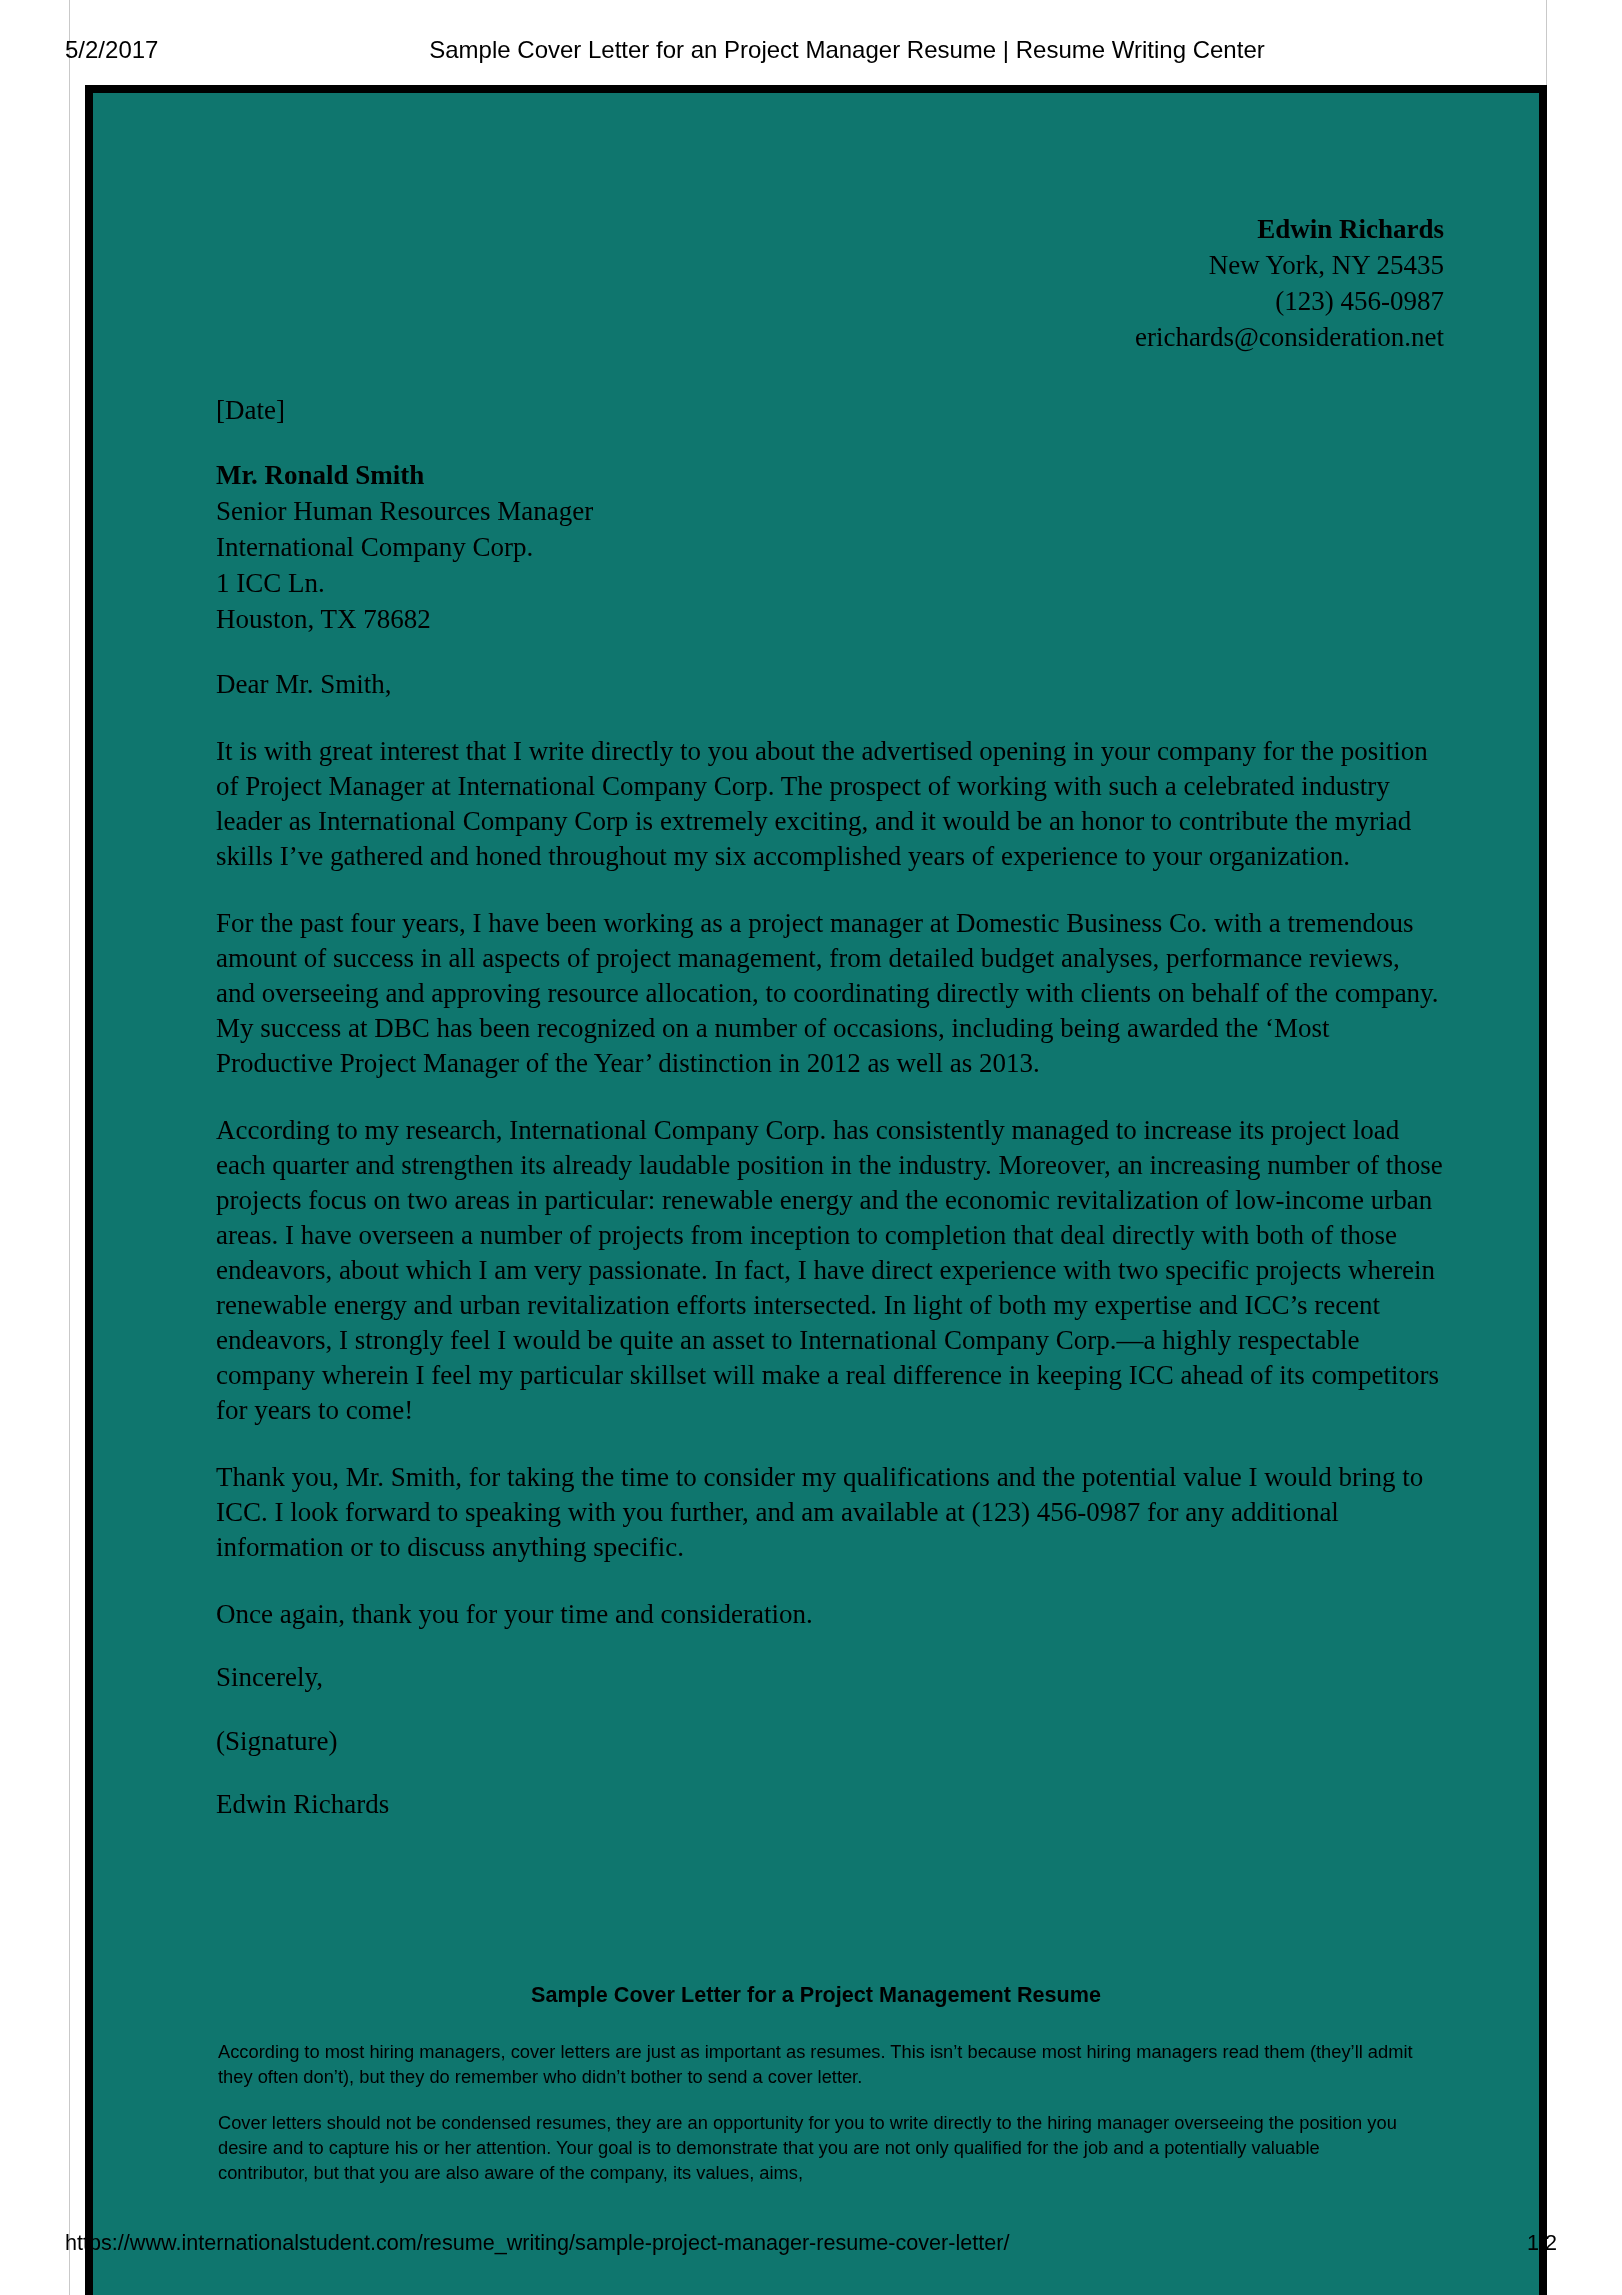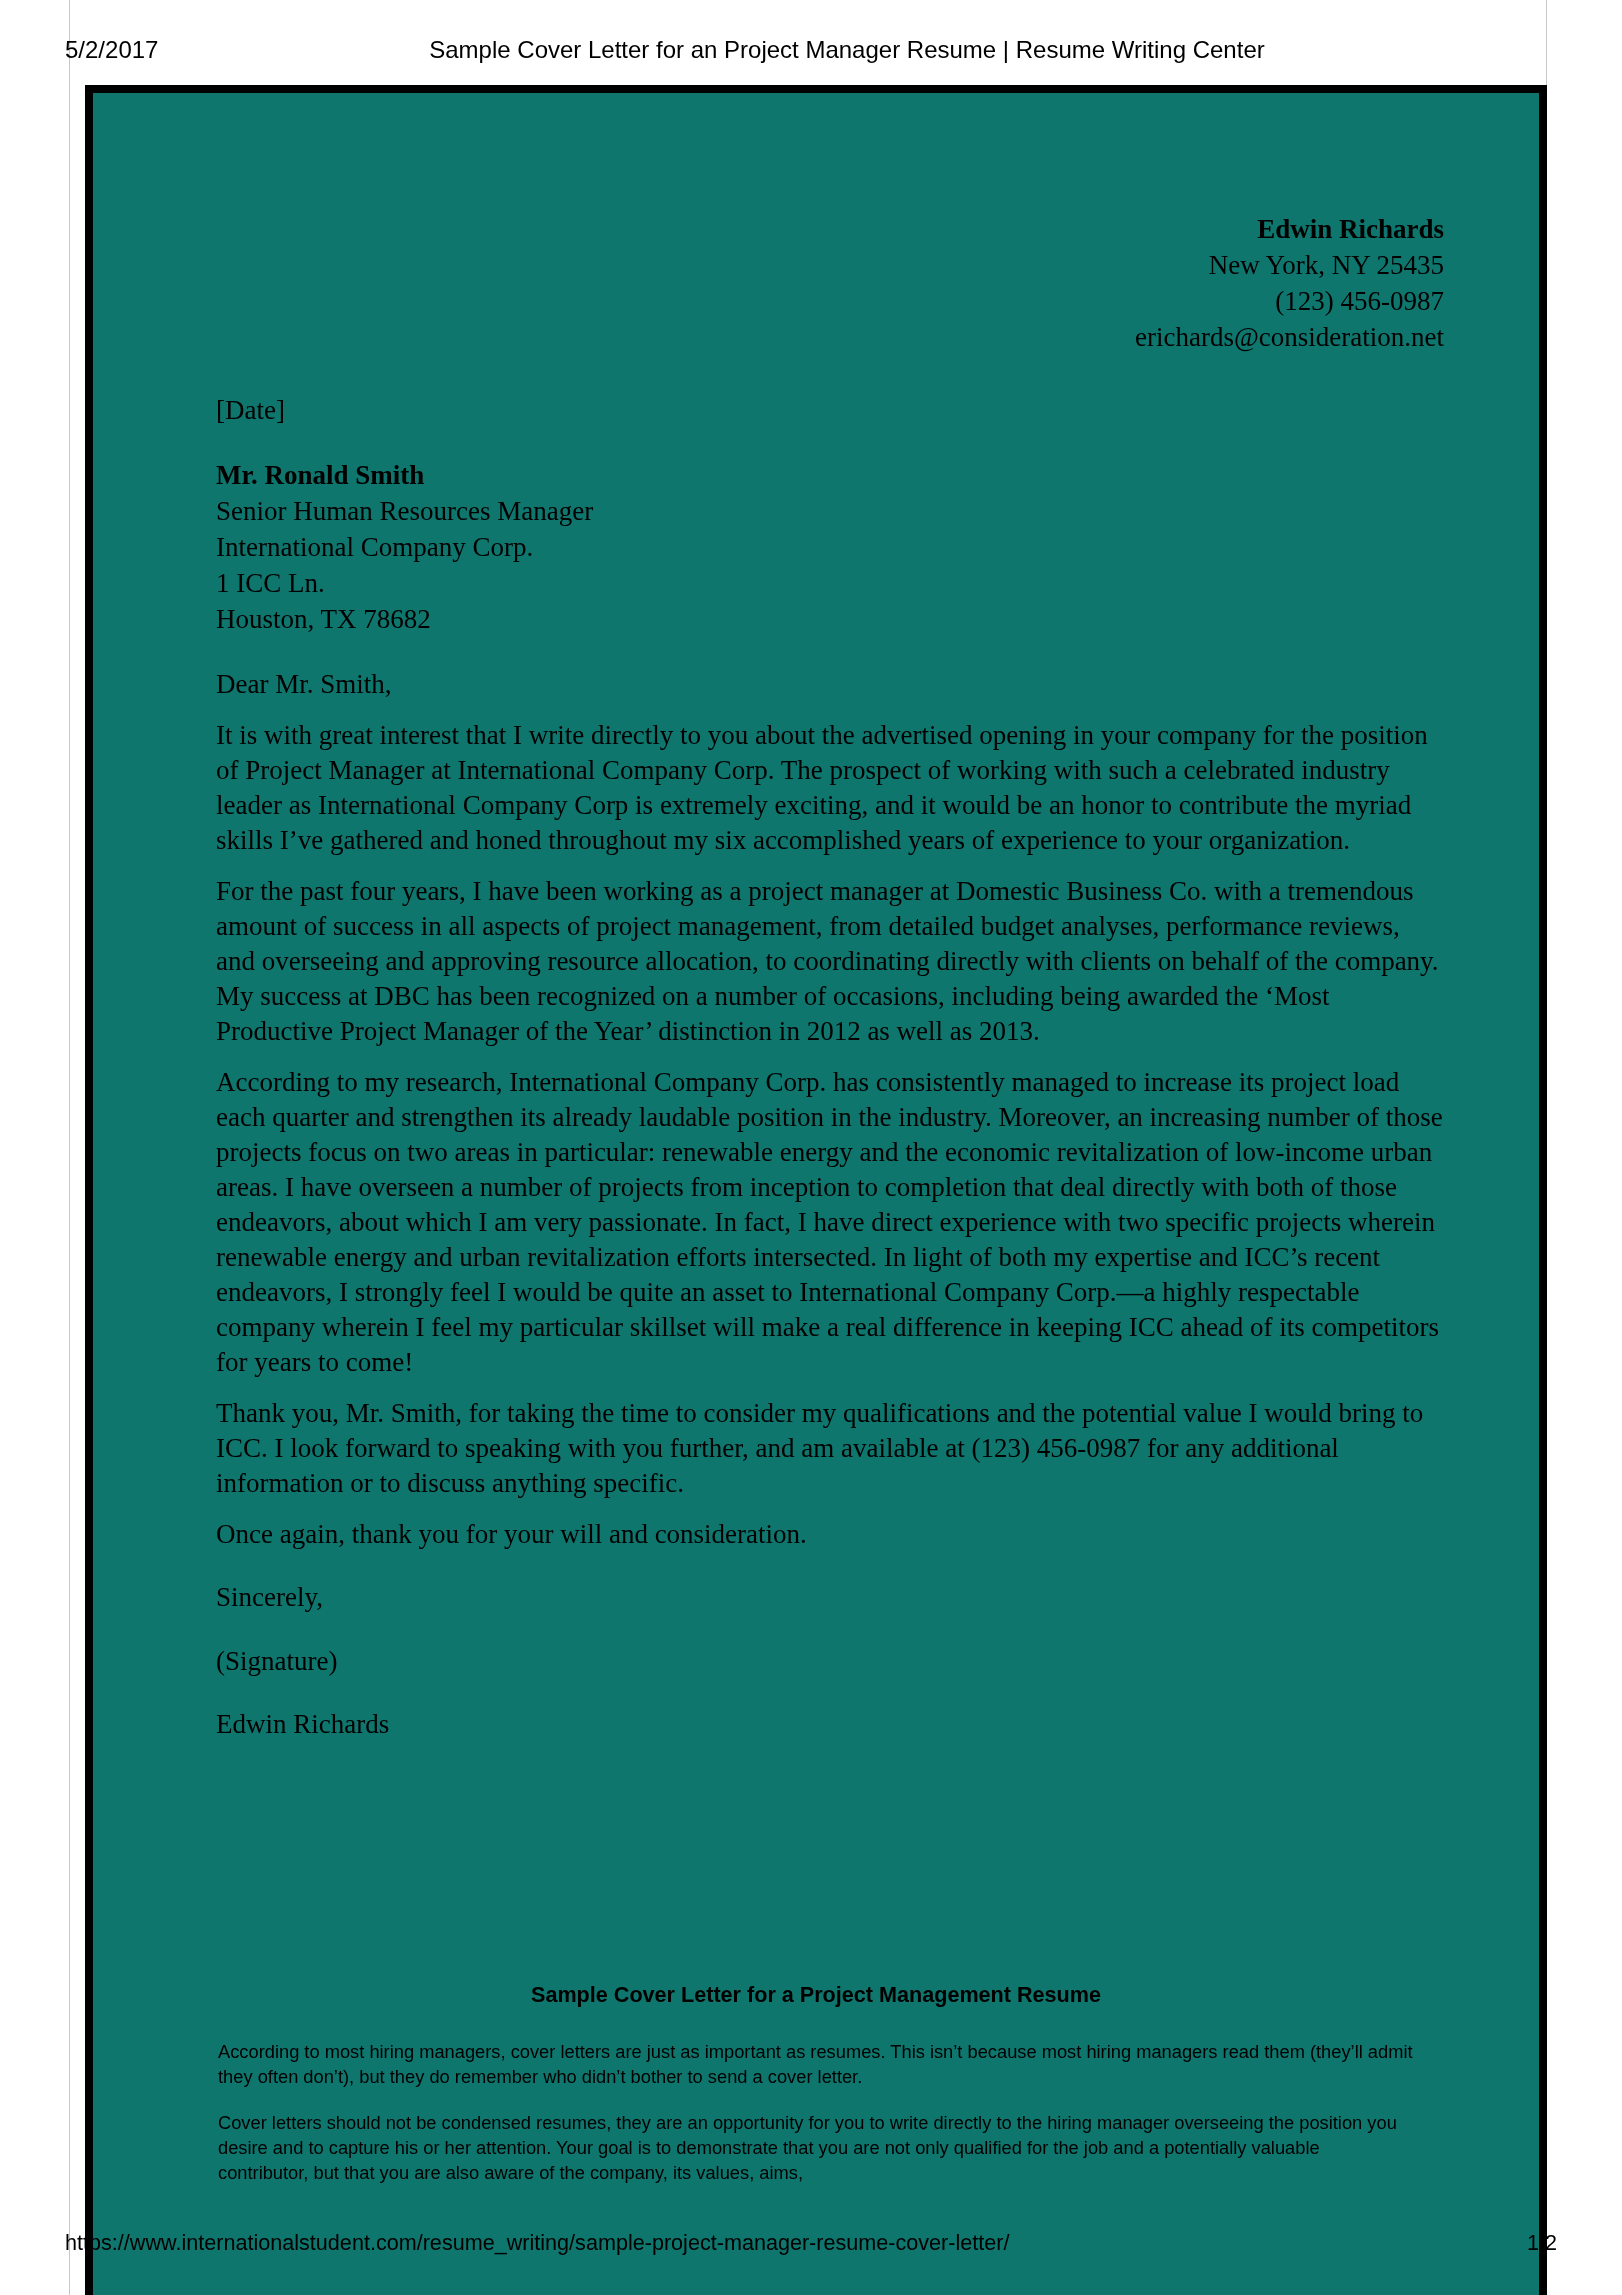--- a/index.html
+++ b/index.html
@@ -108,21 +108,21 @@
 
   
   .salutation {
     font-size: 27px;
     line-height: 36px;
     margin-top: 29px;
   }
   .body-para {
     font-size: 27px;
     line-height: 35px;
-    margin-top: 16px;
+    margin-top: 32px;
     text-align: left;
   }
   .closing-line {
     font-size: 27px;
     line-height: 36px;
     margin-top: 27.4px;
   }
 
   
   .footer-article {
@@ -203,21 +203,21 @@
       <div>1 ICC Ln.</div>
       <div>Houston, TX 78682</div>
     </div>
 
     <div class="salutation">Dear Mr. Smith,</div>
 
     <div class="body-para">It is with great interest that I write directly to you about the advertised opening in your company for the position of Project Manager at International Company Corp. The prospect of working with such a celebrated industry leader as International Company Corp is extremely exciting, and it would be an honor to contribute the myriad skills I’ve gathered and honed throughout my six accomplished years of experience to your organization.</div>
     <div class="body-para">For the past four years, I have been working as a project manager at Domestic Business Co. with a tremendous amount of success in all aspects of project management, from detailed budget analyses, performance reviews, and overseeing and approving resource allocation, to coordinating directly with clients on behalf of the company. My success at DBC has been recognized on a number of occasions, including being awarded the ‘Most Productive Project Manager of the Year’ distinction in 2012 as well as 2013.</div>
     <div class="body-para">According to my research, International Company Corp. has consistently managed to increase its project load each quarter and strengthen its already laudable position in the industry. Moreover, an increasing number of those projects focus on two areas in particular: renewable energy and the economic revitalization of low-income urban areas. I have overseen a number of projects from inception to completion that deal directly with both of those endeavors, about which I am very passionate. In fact, I have direct experience with two specific projects wherein renewable energy and urban revitalization efforts intersected. In light of both my expertise and ICC’s recent endeavors, I strongly feel I would be quite an asset to International Company Corp.—a highly respectable company wherein I feel my particular skillset will make a real difference in keeping ICC ahead of its competitors for years to come!</div>
     <div class="body-para">Thank you, Mr. Smith, for taking the time to consider my qualifications and the potential value I would bring to ICC. I look forward to speaking with you further, and am available at (123) 456-0987 for any additional information or to discuss anything specific.</div>
-    <div class="body-para">Once again, thank you for your will and consideration.</div>
+    <div class="body-para">Once again, thank you for your time and consideration.</div>
 
     <div class="closing-line">Sincerely,</div>
     <div class="closing-line">(Signature)</div>
     <div class="closing-line">Edwin Richards</div>
 
   </div>
 </div>
 
 <div class="footer-article">
   <div class="footer-heading">Sample Cover Letter for a Project Management Resume</div>

